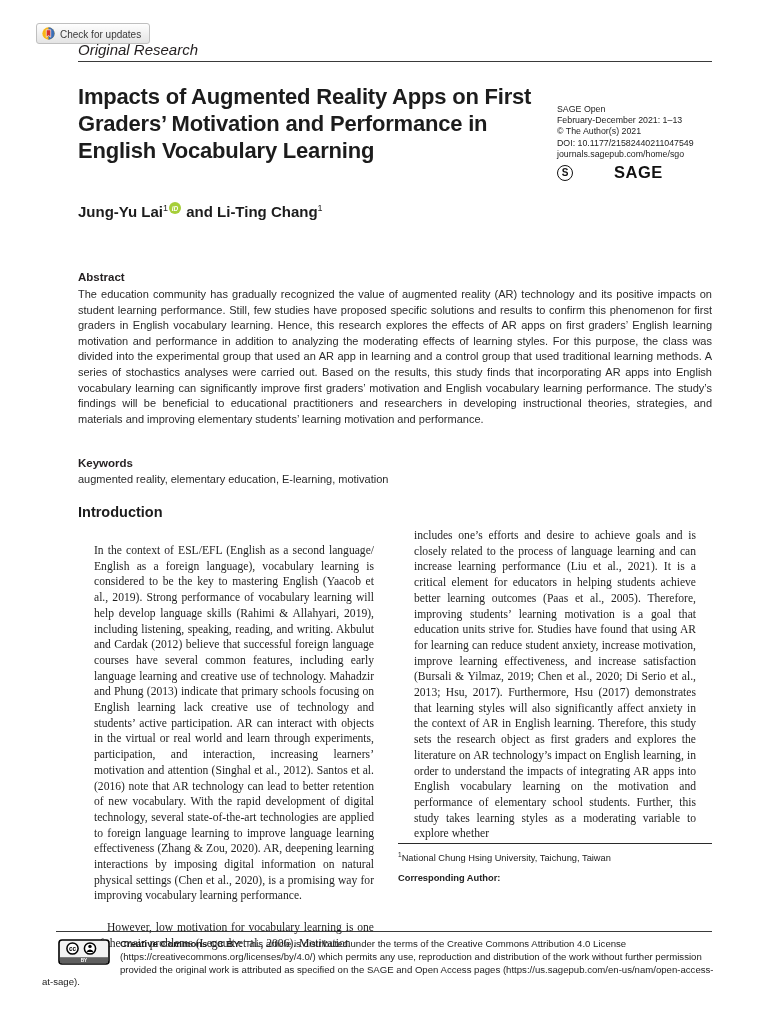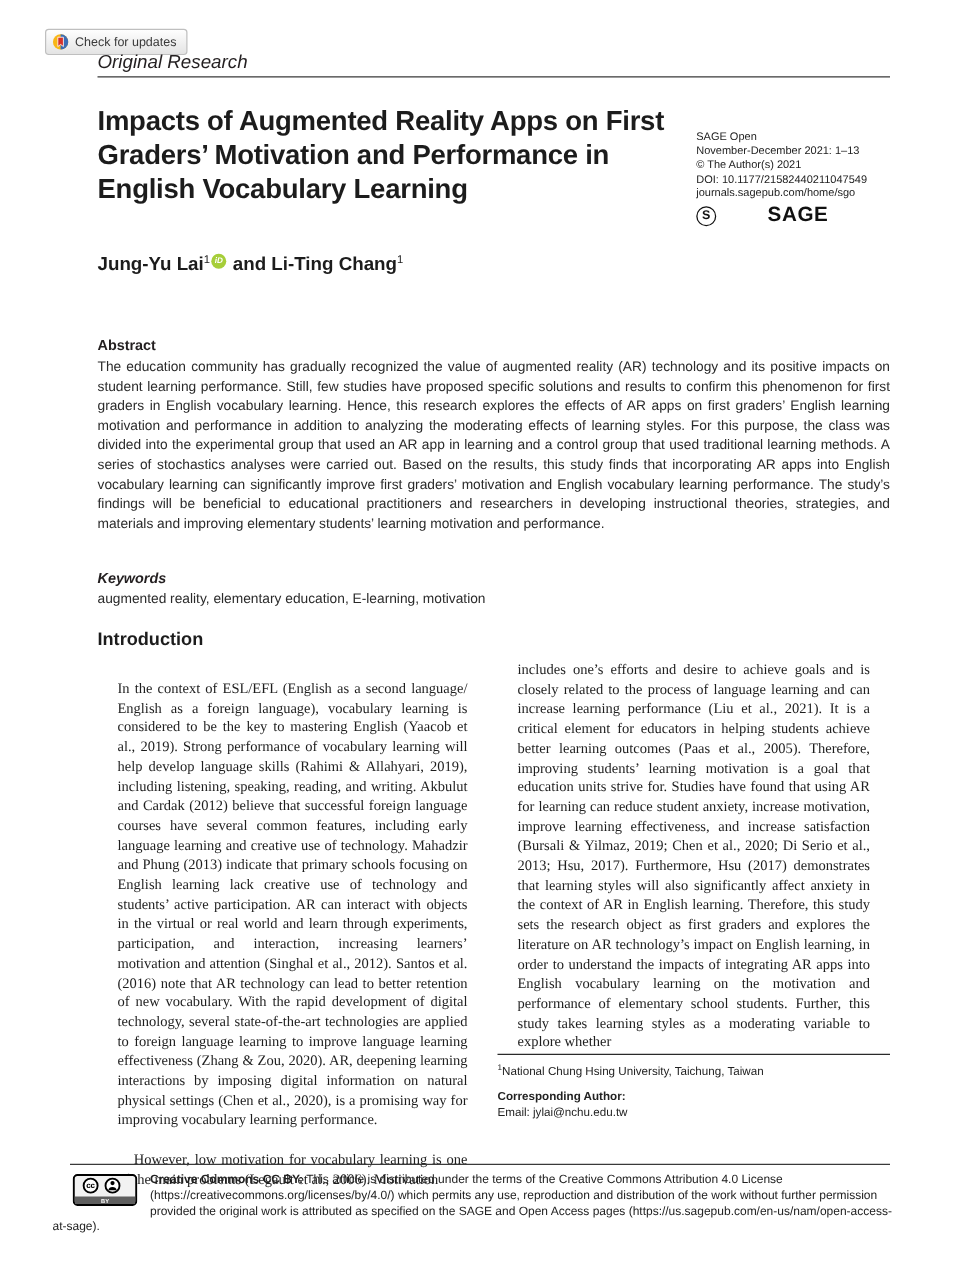--- a/index.html
+++ b/index.html
@@ -37,21 +37,21 @@
     display:inline-flex;width:12px;height:12px;border-radius:50%;background:#a6ce39;
     color:#fff;font-size:6.5px;font-weight:bold;font-style:italic;
     align-items:center;justify-content:center;vertical-align:super;margin:0 1px;
   }
   
   .abstract-heading{position:absolute;left:78px;top:271px;font-size:11.5px;font-weight:bold;text-align:center;}
   .abstract-text{
     position:absolute;left:78px;top:287px;width:634px;
     font-size:11px;line-height:15.6px;text-align:justify;color:#2a2a2a;
   }
-  .keywords-heading{position:absolute;left:78px;top:457px;font-size:11.5px;font-weight:bold;font-style:italic;}
+  .keywords-heading{position:absolute;left:78px;top:457px;font-size:11.5px;font-weight:bold;}
   .keywords-text{position:absolute;left:78px;top:473px;width:620px;font-size:11px;color:#2a2a2a;}
   
   .intro-heading{position:absolute;left:78px;top:504px;font-size:14.5px;font-weight:bold;color:#1c1c1c;}
   .col{
     font-family:"Liberation Serif",serif;font-size:11.6px;line-height:15.7px;
     text-align:justify;color:#1e1e1e;
   }
   .col-left{position:absolute;left:78px;top:527px;width:312px;}
   .col-right{position:absolute;left:398px;top:512px;width:314px;}
   .col p{margin:16px;}
@@ -86,21 +86,21 @@
   </span>
   <span>Check for updates</span>
 </div>
 
 <div class="section-label">Original Research</div>
 <div class="header-rule"></div>
 <h1 class="title" style="margin:0;">Impacts of Augmented Reality Apps on First Graders’ Motivation and Performance in English Vocabulary Learning</h1>
 
 <div class="journal-info">
   <div>SAGE Open</div>
-  <div>November-December 2021: 1–13</div>
+  <div>February-December 2021: 1–13</div>
   <div>© The Author(s) 2021</div>
   <div>DOI: 10.1177/21582440211047549</div>
   <div>journals.sagepub.com/home/sgo</div>
   <div class="sage-logo">
     <span class="circle-s">S</span>
     <span class="logo-word">SAGE</span>
   </div>
 </div>
 
 <div class="authors">
@@ -120,21 +120,20 @@
   <p class="indent">However, low motivation for vocabulary learning is one of the main problems (Legault et al., 2006). Motivation</p>
 </div>
 
 <div class="col col-right">
   <p>includes one’s efforts and desire to achieve goals and is closely related to the process of language learning and can increase learning performance (Liu et al., 2021). It is a critical element for educators in helping students achieve better learning outcomes (Paas et al., 2005). Therefore, improving students’ learning motivation is a goal that education units strive for. Studies have found that using AR for learning can reduce student anxiety, increase motivation, improve learning effectiveness, and increase satisfaction (Bursali &amp; Yilmaz, 2019; Chen et al., 2020; Di Serio et al., 2013; Hsu, 2017). Furthermore, Hsu (2017) demonstrates that learning styles will also significantly affect anxiety in the context of AR in English learning. Therefore, this study sets the research object as first graders and explores the literature on AR technology’s impact on English learning, in order to understand the impacts of integrating AR apps into English vocabulary learning on the motivation and performance of elementary school students. Further, this study takes learning styles as a moderating variable to explore whether</p>
 </div>
 
 <div class="footnote">
   <div><sup>1</sup><span>National Chung Hsing University, Taichung, Taiwan</span></div>
   <div class="corr-head">Corresponding Author:</div>
-  <div>Email: jylai@nchu.edu.tw</div>
 </div>
 
 <div class="footer-rule"></div>
 <div class="footer">
   <span class="cc-badge">
     <svg width="52" height="26" viewBox="0 0 52 26">
       <rect x="1" y="1" width="50" height="24" rx="3" fill="#f2f2f2" stroke="#000" stroke-width="1.6"></rect>
       <circle cx="14.5" cy="9.5" r="5.6" fill="#fff" stroke="#000" stroke-width="1.5"></circle>
       <text x="14.5" y="11.8" font-size="6.4" text-anchor="middle" font-weight="bold" font-family="Liberation Sans, sans-serif">cc</text>
       <circle cx="32" cy="9.5" r="5.6" fill="#fff" stroke="#000" stroke-width="1.5"></circle>

